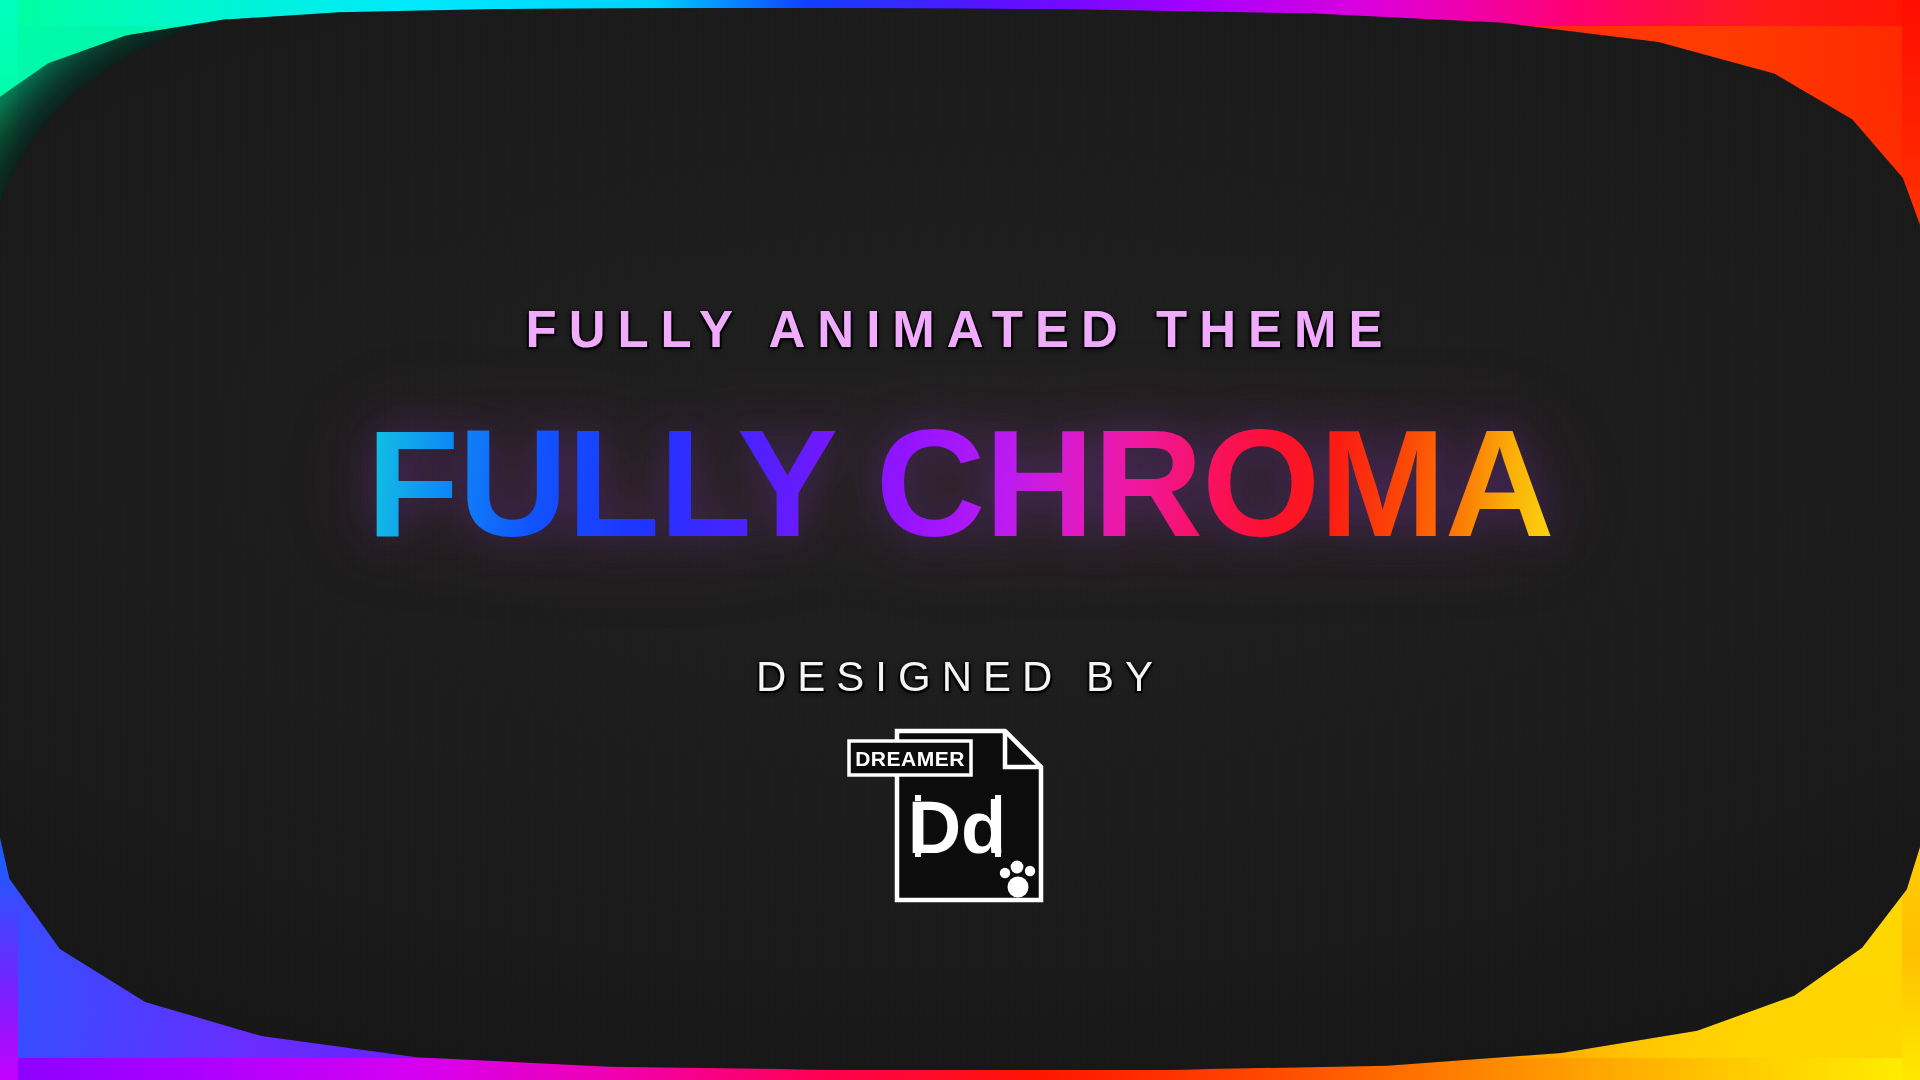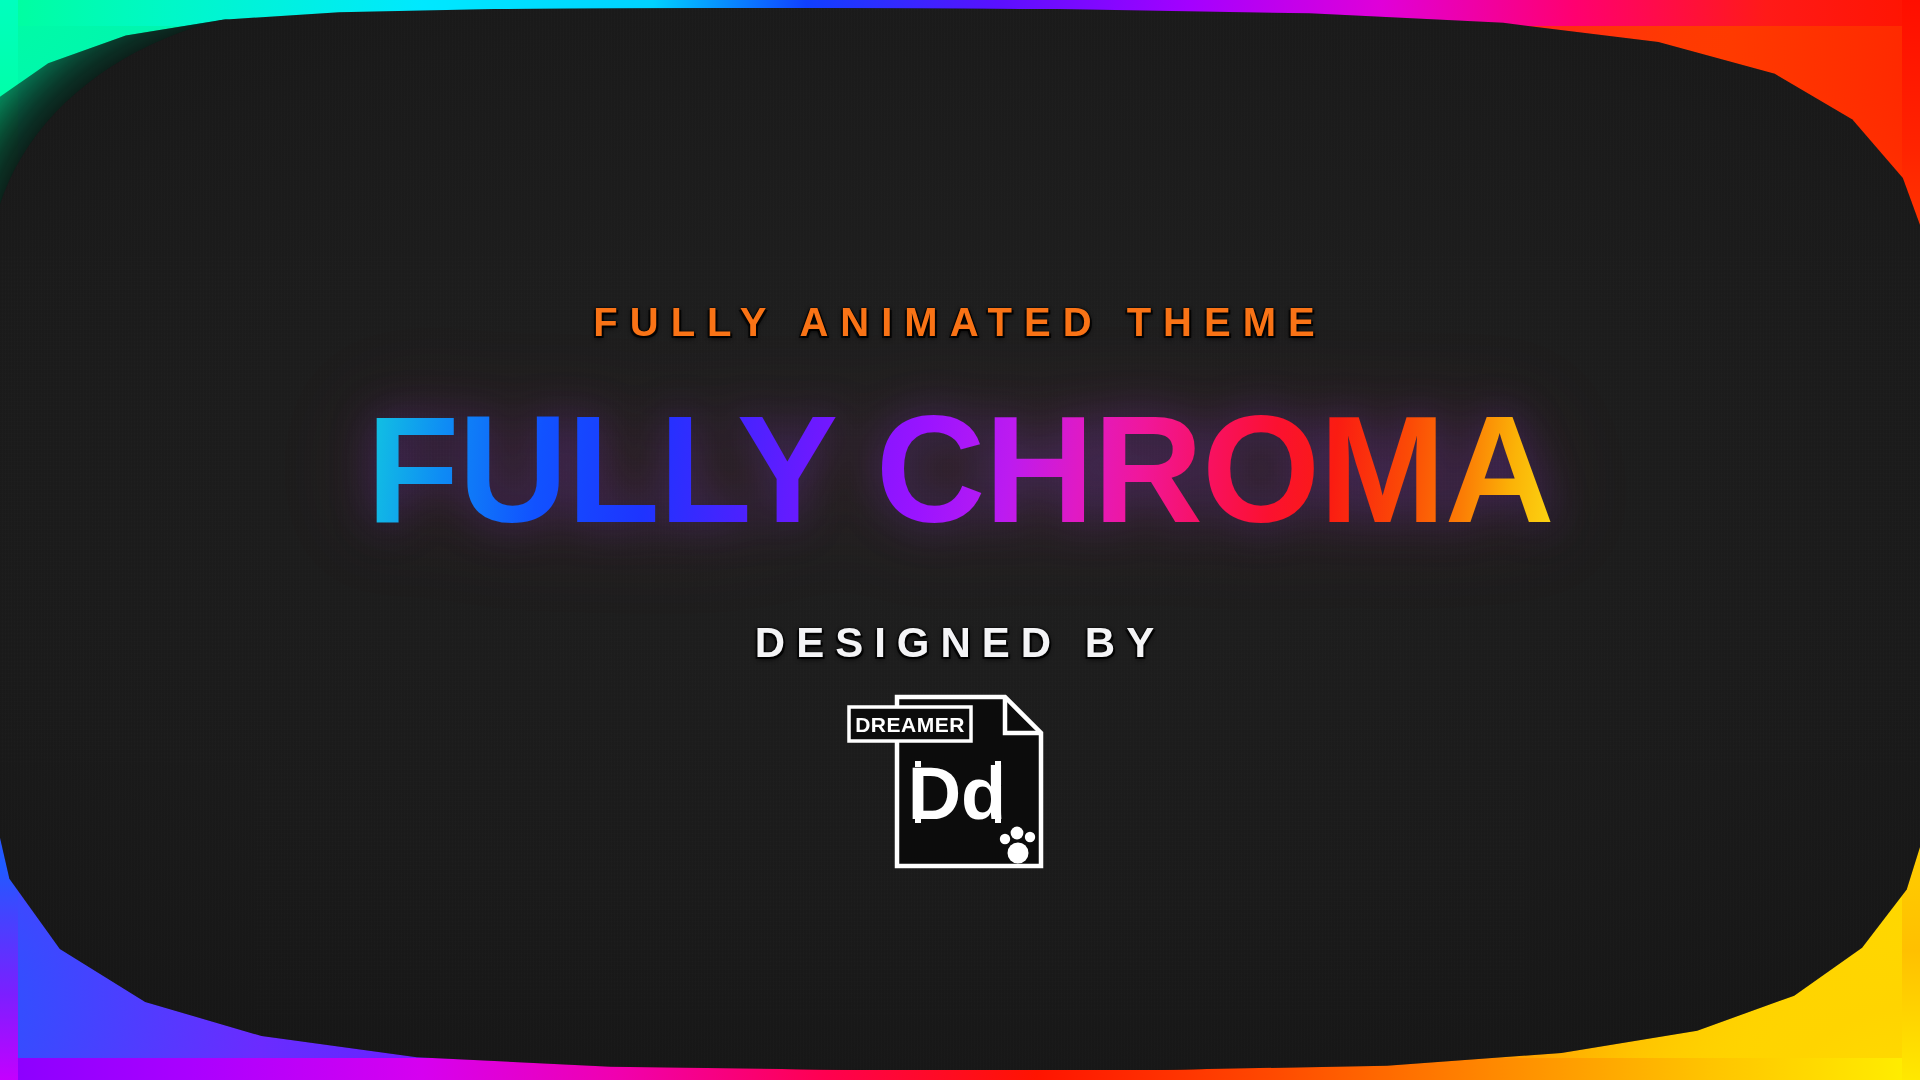--- a/index.html
+++ b/index.html
@@ -132,24 +132,24 @@
   .content {
     position:absolute;
     inset:0;
     display:flex;
     flex-direction:column;
     align-items:center;
   }
 
   .kicker {
     margin-top:300px;
-    font-size:40px;
+    font-size:51px;
     font-weight:bold;
     letter-spacing:12px;
-    color:#f97316;
+    color:#f0abfc;
     text-shadow:
       0 0 2px #000, 0 2px 5px rgba(0,0,0,.95),
       2px 2px 0 rgba(0,0,0,.75), -2px 2px 0 rgba(0,0,0,.6);
     white-space:nowrap;
   }
 
   .headline {
     margin-top:48px;
     font-size:152px;
     font-weight:bold;
@@ -176,23 +176,23 @@
       #FBD713 100%);
     -webkit-background-clip:text;
     background-clip:text;
     color:transparent;
     -webkit-text-fill-color:transparent;
     filter:drop-shadow(0 0 22px rgba(140,60,255,.30))
            drop-shadow(0 0 46px rgba(255,60,120,.16));
   }
 
   .subkicker {
-    margin-top:74px;
+    margin-top:94px;
     font-size:42px;
-    font-weight:bold;
+    font-weight:normal;
     letter-spacing:11px;
     color:#f4f4f6;
     text-shadow:
       0 0 2px #000, 0 2px 5px rgba(0,0,0,.95),
       2px 2px 0 rgba(0,0,0,.75), -2px 2px 0 rgba(0,0,0,.6);
     white-space:nowrap;
   }
 
   
   .logo-wrap {

